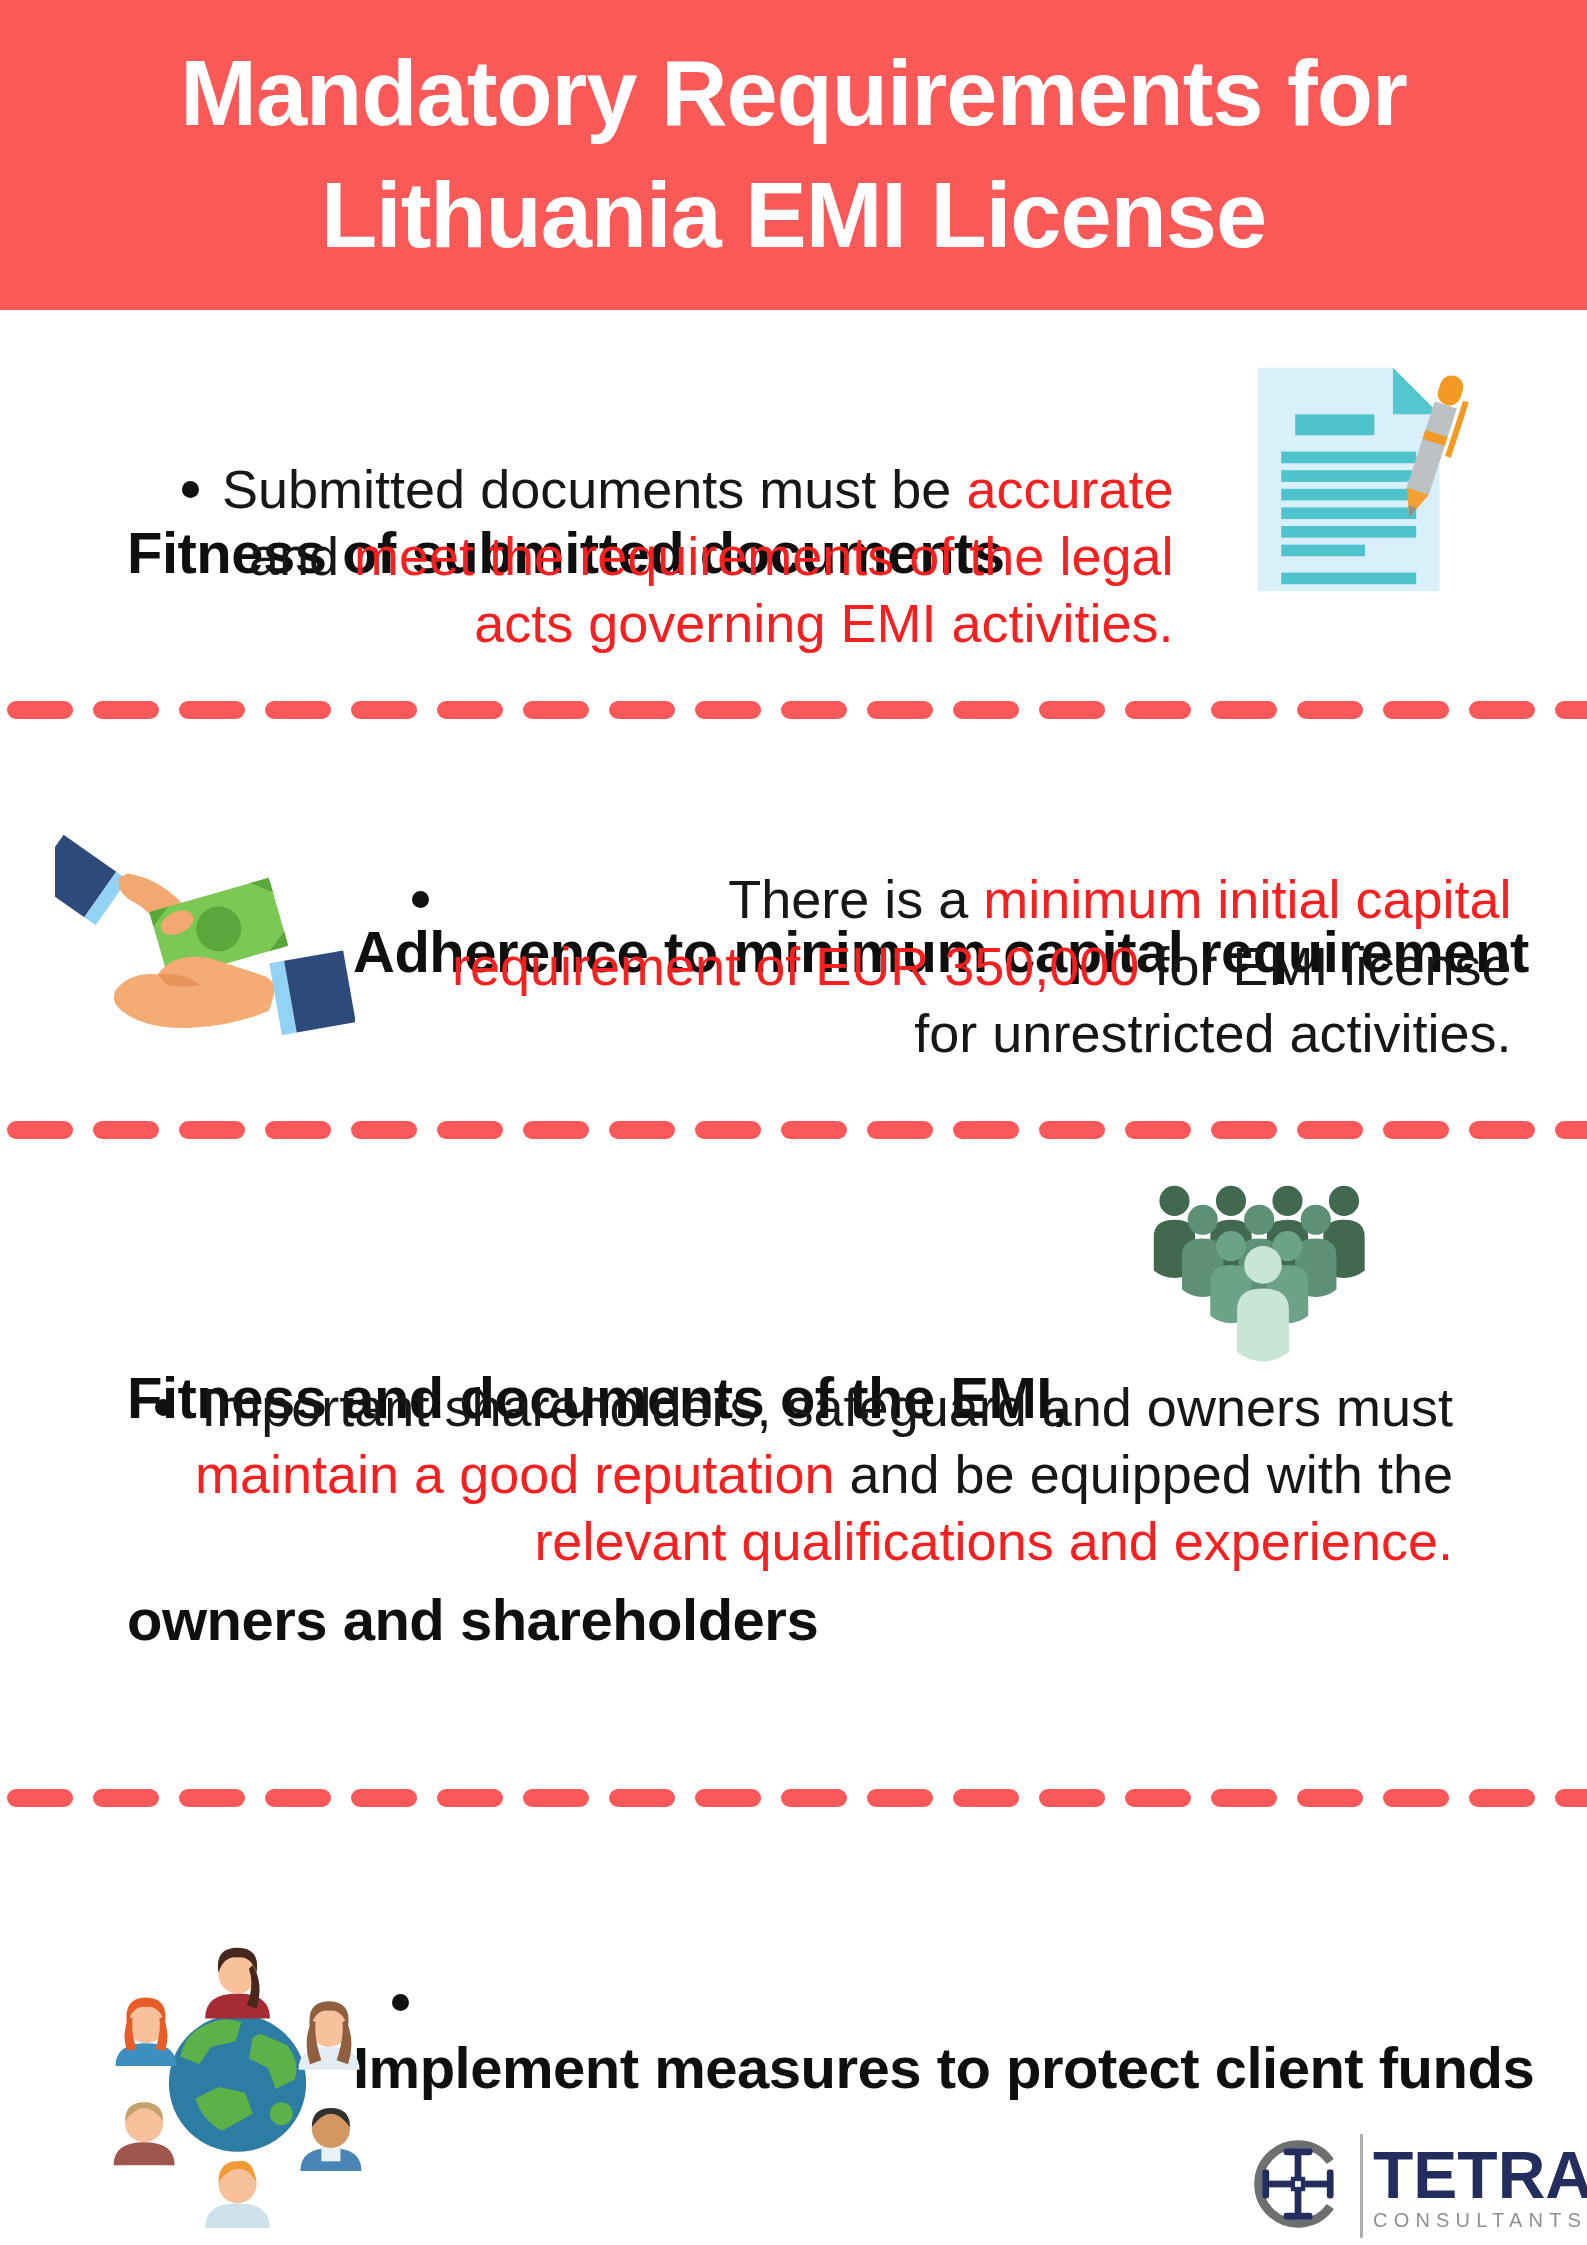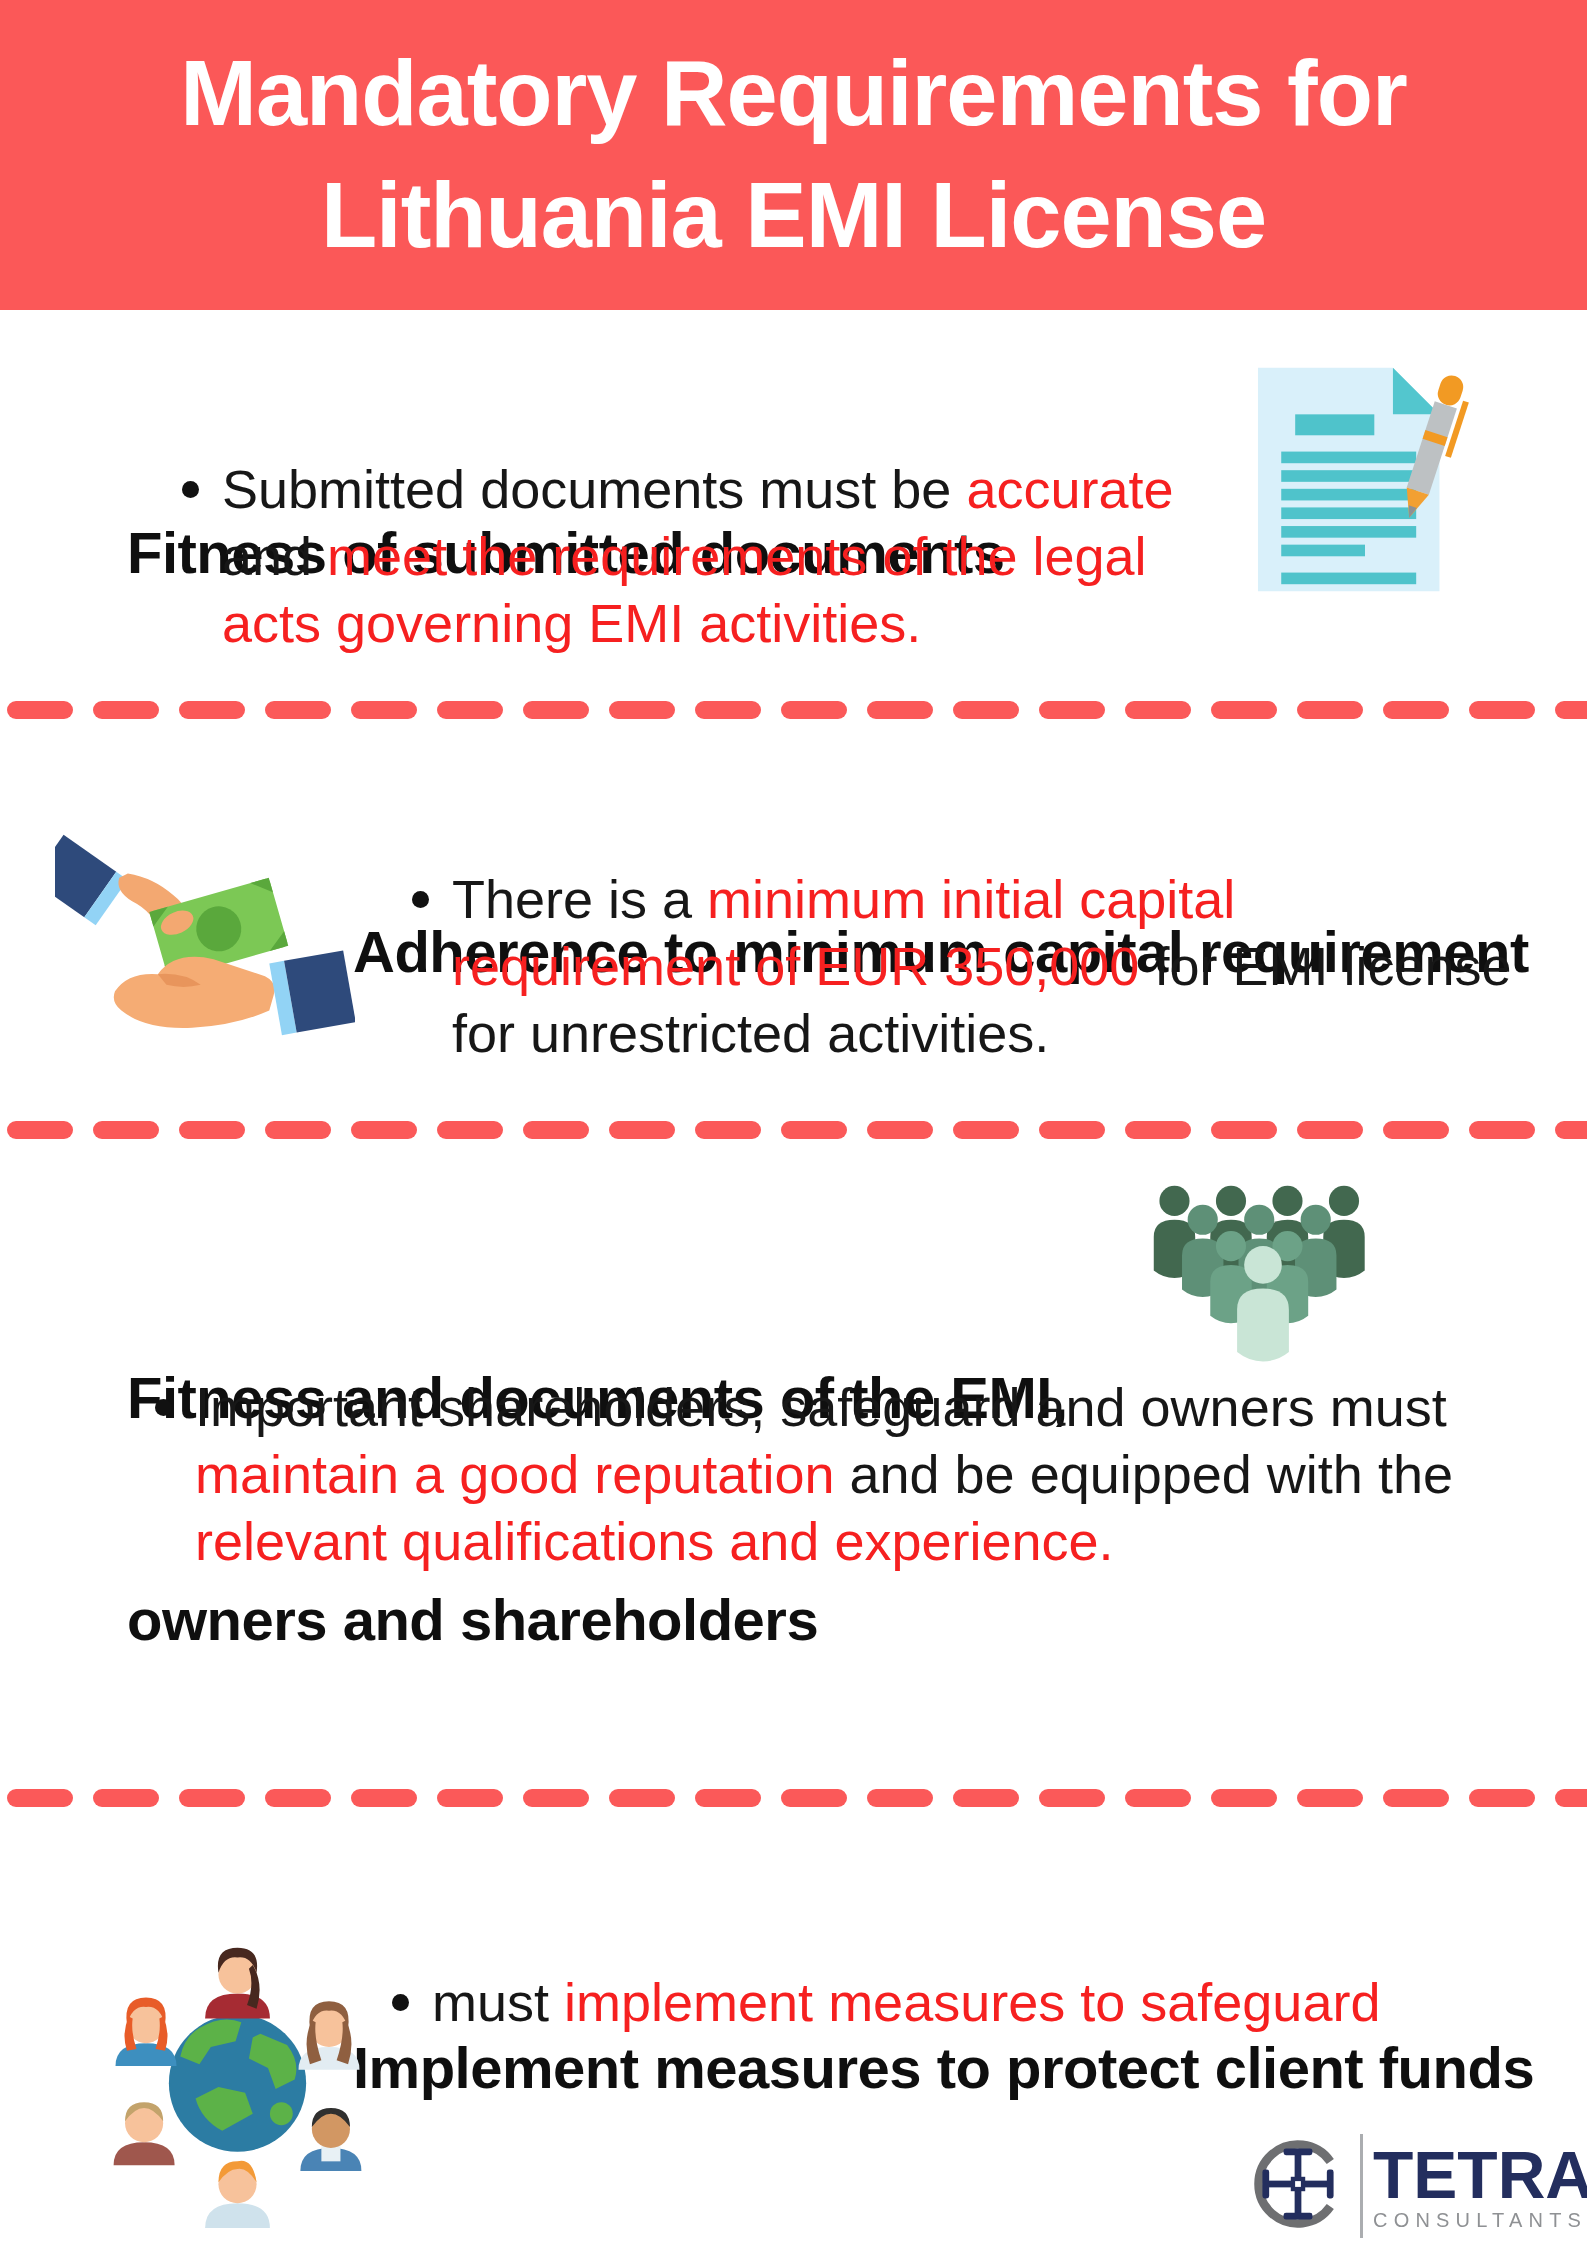--- a/index.html
+++ b/index.html
@@ -12,21 +12,21 @@
     position:absolute;left:0;top:0;width:1587px;height:310px;background:#FB5858;
     color:#ffffff;text-align:center;font-weight:bold;font-size:92px;line-height:122px;
     padding-top:32px;box-sizing:border-box;letter-spacing:-1px;
   }
   
   .heading{
     position:absolute;font-weight:bold;color:#0f0f0f;font-size:58px;line-height:74px;
     letter-spacing:-0.5px;white-space:pre;
   }
   
-  .bullet{position:absolute;font-size:54px;line-height:67px;color:#171717;}
+  .bullet{position:absolute;font-size:54px;line-height:67px;color:#171717;text-align:right;}
   .bullet .dot{
     position:absolute;left:-40px;top:25px;width:17px;height:17px;border-radius:50%;
     background:#111;
   }
   .line{white-space:pre;}
   .red{color:#F62020;}
   .black{color:#171717;}
   
   .divider{
     position:absolute;left:0;width:1587px;height:18px;display:flex;gap:20px;
@@ -275,21 +275,20 @@
       <g transform="translate(80,132)">
         <path d="M-17 18 Q-17 5 0 5 Q17 5 17 18 Z" fill="#CFE2EC"></path>
         <circle cx="0" cy="-5" r="10" fill="#F7C29B"></circle>
         <path d="M-10 -6 Q-10 -17 0 -17 Q8 -19 10 -6 Q5 -14 0 -13 Q-5 -13 -10 -6 Z" fill="#F39A37"></path>
       </g>
     </svg>
   </span>
 
   <div class="bullet" style="left:432px;top:1969px;">
     <span class="dot"></span>
-    <div class="line"><span class="black">must </span><span class="red">implement measures to safeguard</span></div>
   </div>
 
   <div class="logo">
     <span>
       <svg width="100" height="100" viewBox="0 0 104 104">
         <path d="M85.6 75.5 A41 41 0 1 1 85.6 28.5" fill="none" stroke="#6E6F71" stroke-width="9"></path>
         <g fill="#232E5E">
           <rect x="48.5" y="19" width="7" height="66"></rect>
           <rect x="37" y="15" width="30" height="7" rx="2.5"></rect>
           <rect x="37" y="82" width="30" height="7" rx="2.5"></rect>

